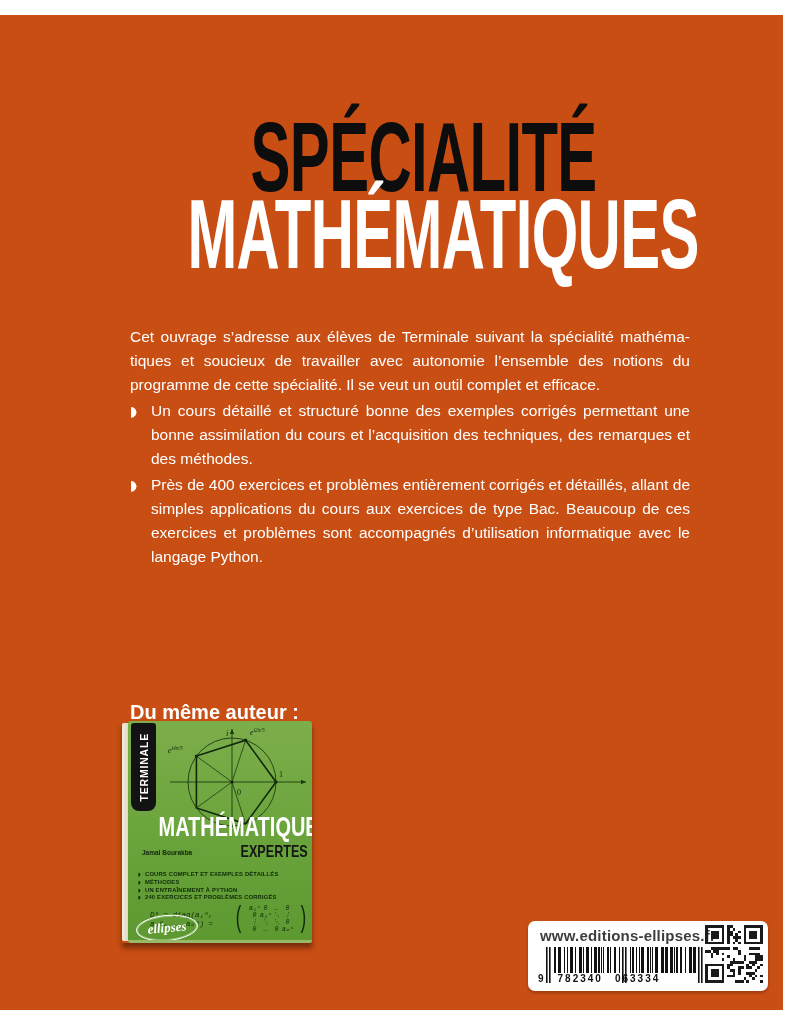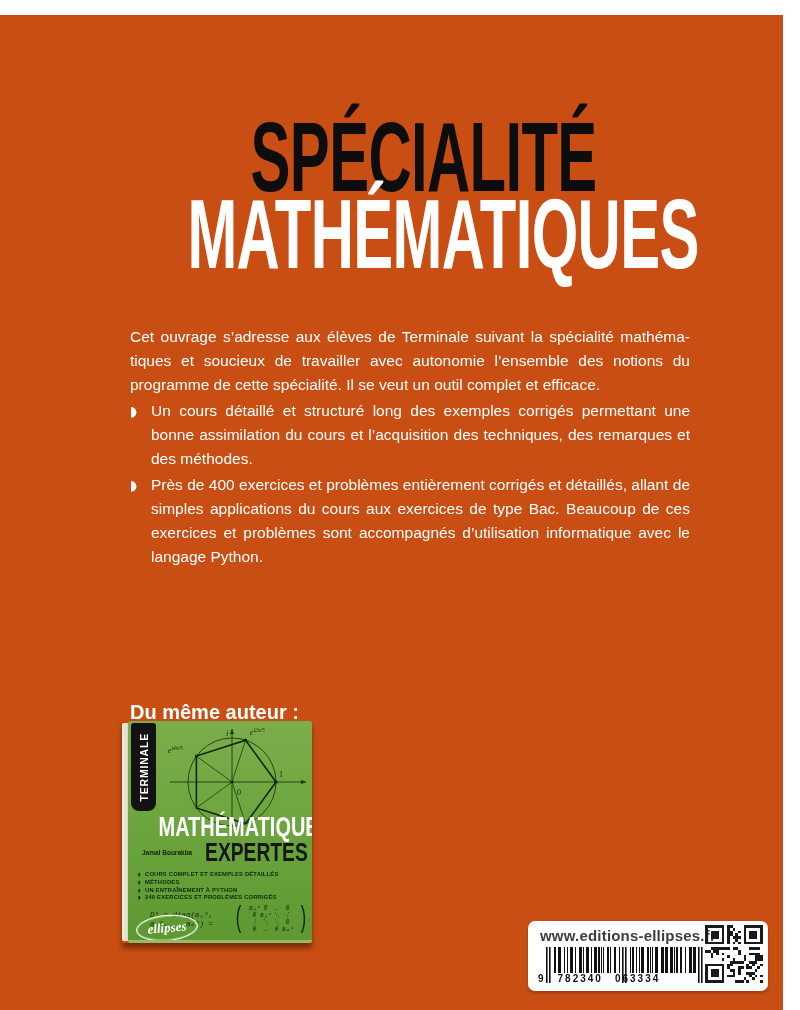--- a/index.html
+++ b/index.html
@@ -35,21 +35,21 @@
                border-bottom:3px solid #96ba67;overflow:hidden;}
   #band{position:absolute;left:3px;top:2px;width:25px;height:88px;background:#131313;
         border-radius:3px 3px 8px 8px;display:flex;align-items:center;justify-content:center;}
   #band span{writing-mode:vertical-rl;transform:rotate(180deg);color:#fff;font-weight:bold;
              font-size:10.5px;letter-spacing:.8px;}
   #cover-figure{position:absolute;left:32px;top:2px;}
   .cov-title1{position:absolute;left:0;right:0;top:92px;text-align:center;color:#fff;
               font-weight:bold;font-size:27px;line-height:28px;white-space:nowrap;}
   .cov-title1>span,.cov-title2>span{display:inline-block;transform:scaleX(.74);transform-origin:50% 50%;}
   .cov-title2{position:absolute;right:4px;top:118px;color:#161616;font-weight:bold;
-              font-size:26px;line-height:26px;white-space:nowrap;text-align:right;}
+              font-size:17px;line-height:26px;white-space:nowrap;text-align:right;}
   .cov-title2>span{transform-origin:100% 50%;}
   .cov-author{position:absolute;left:14px;top:128px;color:#13240b;font-weight:bold;font-size:6.5px;}
   #cover-bullets{position:absolute;left:10px;top:150px;color:#0f2a08;font-weight:bold;
                  font-size:5.8px;line-height:7.8px;}
   #cover-bullets .cb{position:relative;padding-left:7px;letter-spacing:.2px;}
   #cover-bullets .cb .m{position:absolute;left:0;top:0;font-family:"DejaVu Sans",sans-serif;font-size:5px;}
   #cover-formula{position:absolute;left:22px;top:184px;color:#122c08;display:flex;align-items:center;
                  font-family:Liberation Mono, monospace;font-style:italic;font-size:7.5px;}
   #cover-formula .mx{display:grid;grid-template-columns:repeat(4,11px);line-height:7px;
                      font-size:6.5px;text-align:center;align-items:center;margin:0 1px;}
@@ -83,21 +83,21 @@
 
   <div class="title-line t1">
     <span>SPÉCIALITÉ</span>
   </div>
   <div class="title-line t2">
     <span>MATHÉMATIQUES</span>
   </div>
 
   <div id="description">
       <div class="para"><span>Cet ouvrage s’adresse aux élèves de Terminale suivant la spécialité mathéma­tiques et soucieux de </span><b>travailler avec autonomie</b><span> l’ensemble des notions du programme de cette spécialité. Il se veut un </span><b>outil complet et efficace.</b></div>
-      <div class="para bullet"><span class="bullet-marker">◗</span><span>Un </span><b>cours détaillé</b><span> et structuré long des </span><b>exemples corrigés</b><span> permettant une bonne assimilation du cours et l’</span><b>acquisition des techniques</b><span>, des remarques et des </span><b>méthodes</b><span>.</span></div>
+      <div class="para bullet"><span class="bullet-marker">◗</span><span>Un </span><b>cours détaillé</b><span> et structuré bonne des </span><b>exemples corrigés</b><span> permettant une bonne assimilation du cours et l’</span><b>acquisition des techniques</b><span>, des remarques et des </span><b>méthodes</b><span>.</span></div>
       <div class="para bullet"><span class="bullet-marker">◗</span><span>Près de </span><b>400 exercices et problèmes entièrement corrigés et détaillés</b><span>, allant de simples applications du cours aux exercices de type Bac. Beaucoup de ces exercices et problèmes sont accompagnés d’utilisation </span><b>informa­tique avec le langage Python</b><span>.</span></div>
     </div>
 
   <div id="author-heading">Du même auteur :</div>
 
   <div id="book">
     <div class="pages"></div>
     <div class="cover">
 
       <div id="band">

